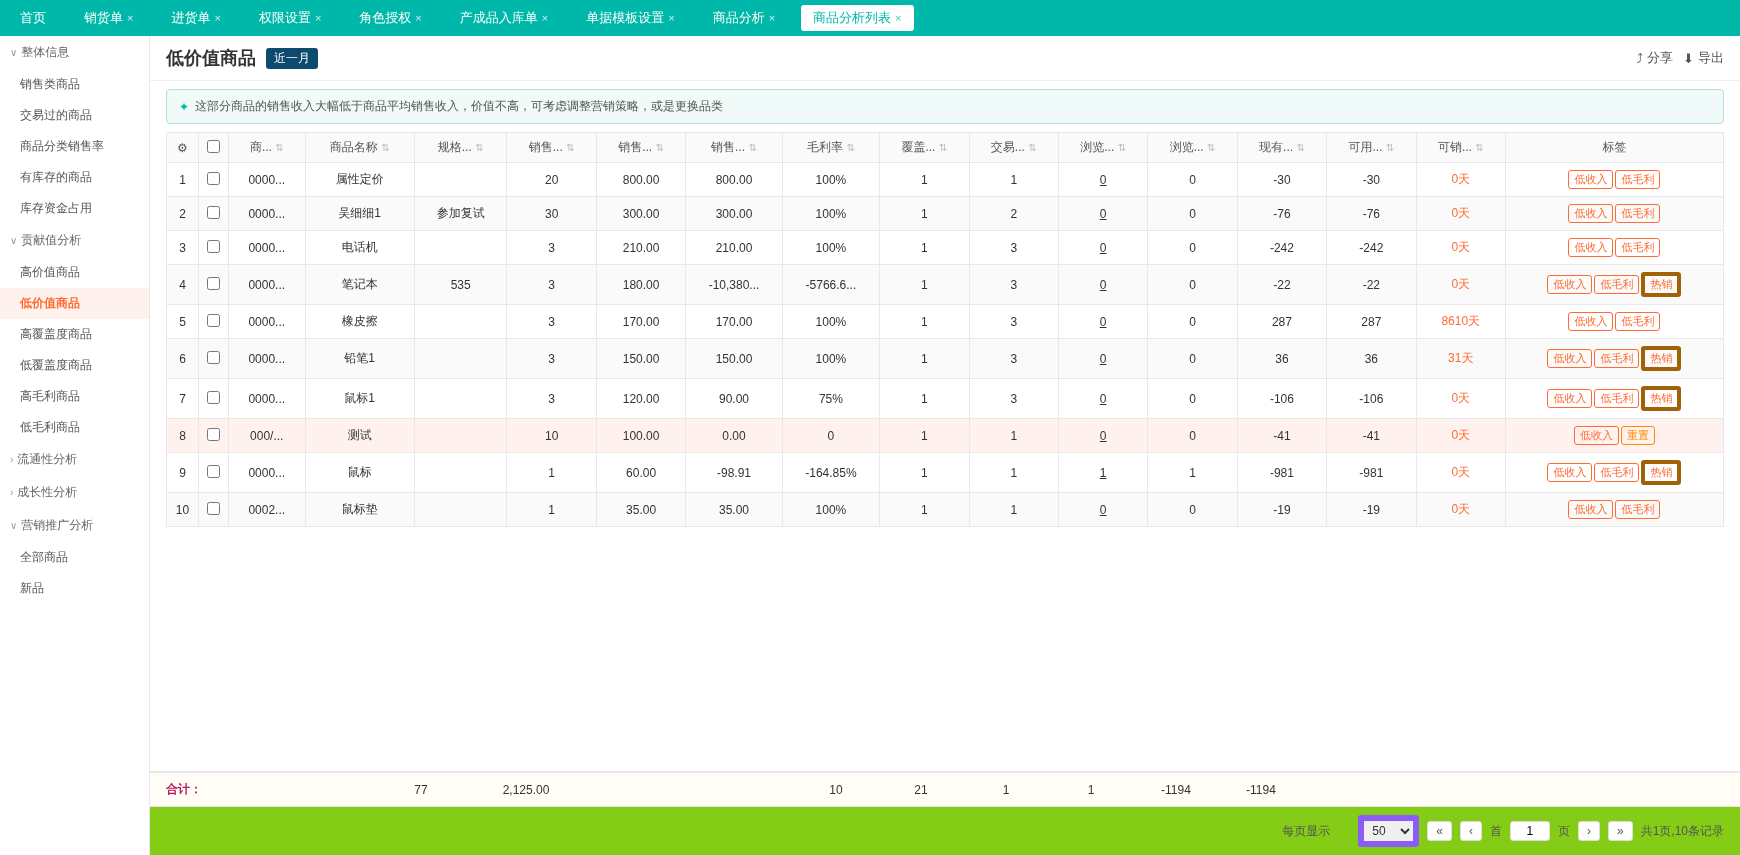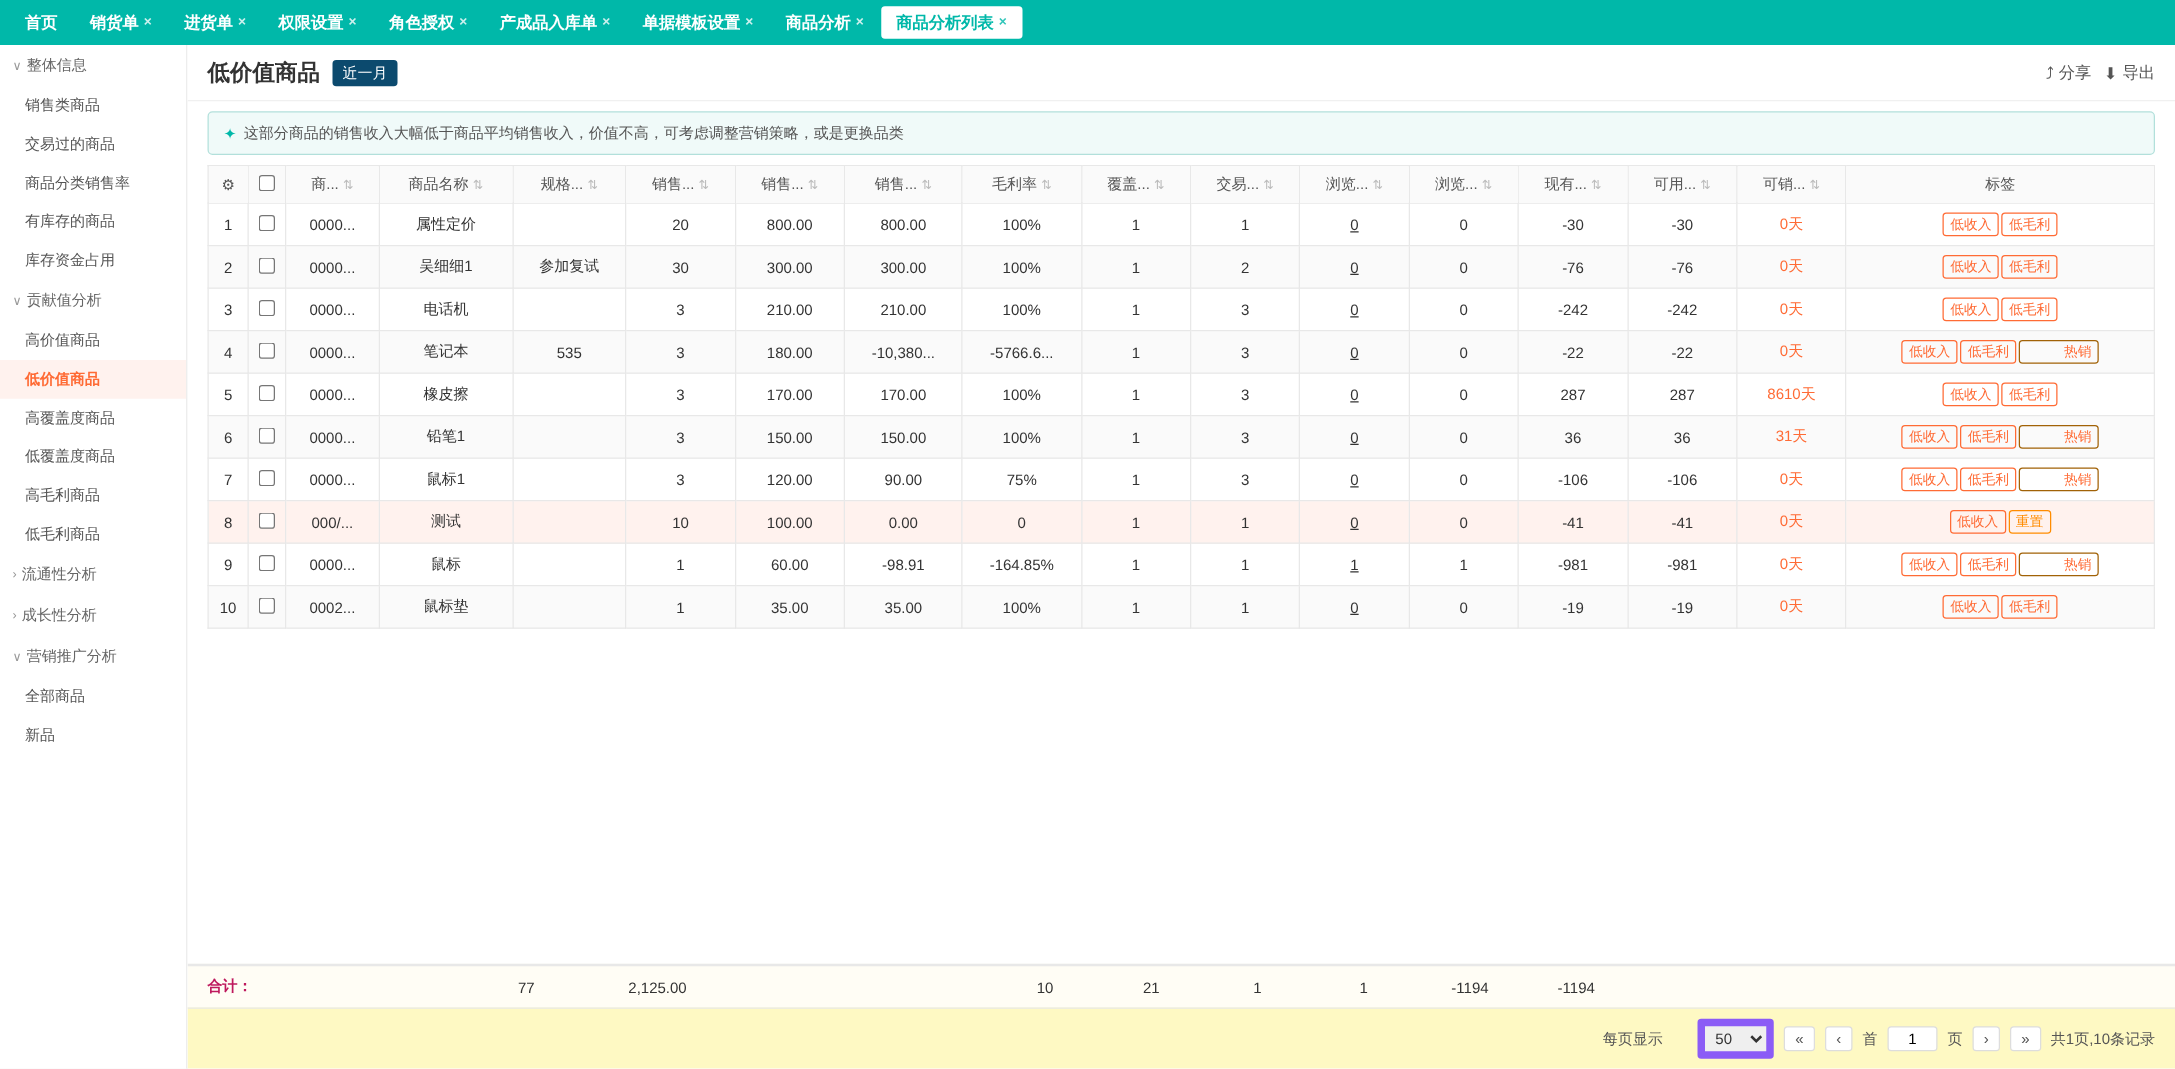--- a/index.html
+++ b/index.html
@@ -5,22 +5,21 @@
     * { box-sizing: border-box; margin: 0; padding: 0; }
     body { font-family: 'Microsoft YaHei', Arial, sans-serif; font-size: 12px; background: #f5f5f5; color: #333; overflow: hidden; height: 855px; width: 1740px; }
 
     
     .top-nav {
       display: flex;
       align-items: center;
       background: #00b8a9;
       height: 36px;
       padding: 0 8px;
-      gap: 2px;
-      font-weight: bold;
+      gap: 14px;
     }
     .nav-item {
       color: #fff;
       padding: 4px 12px;
       cursor: pointer;
       font-size: 13px;
       border-radius: 3px;
       white-space: nowrap;
       display: flex;
       align-items: center;
@@ -175,21 +174,21 @@
     tr.highlighted td { background: #fff2ee; }
     .tag-badge {
       display: inline-block;
       padding: 1px 5px;
       border-radius: 3px;
       font-size: 11px;
       margin: 1px;
     }
     .tag-low-income { color: #ff6b35; border: 1px solid #ff6b35; }
     .tag-low-profit { color: #ff6b35; border: 1px solid #ff6b35; }
-    .tag-hot { color: #ff6b35; border: 1px solid #a16207; padding-left: 35px; }
+    .tag-hot { color: #ff6b35; border: 4px solid #a16207; }
     .tag-orange { color: #ff8c00; border: 1px solid #ff8c00; }
     .days-badge { color: #ff6b35; font-size: 12px; }
     .link-underline { text-decoration: underline; color: #333; cursor: pointer; }
     td.center { text-align: center; }
 
     
     .table-footer {
       border-top: 2px solid #e8e8e8;
       background: #fffdf5;
       padding: 8px 16px;
@@ -213,21 +212,21 @@
       padding: 0 8px;
     }
 
     
     .pagination-bar {
       display: flex;
       align-items: center;
       justify-content: flex-end;
       padding: 8px 16px;
       border-top: 1px solid #e8e8e8;
-      background: #fef9c3;
+      background: #84cc16;
       gap: 8px;
       font-size: 12px;
       color: #555;
     }
     .page-size-select {
       border: 6px solid #8b5cf6;
       border-radius: 3px;
       padding: 2px 4px;
       font-size: 12px;
       color: #333;

